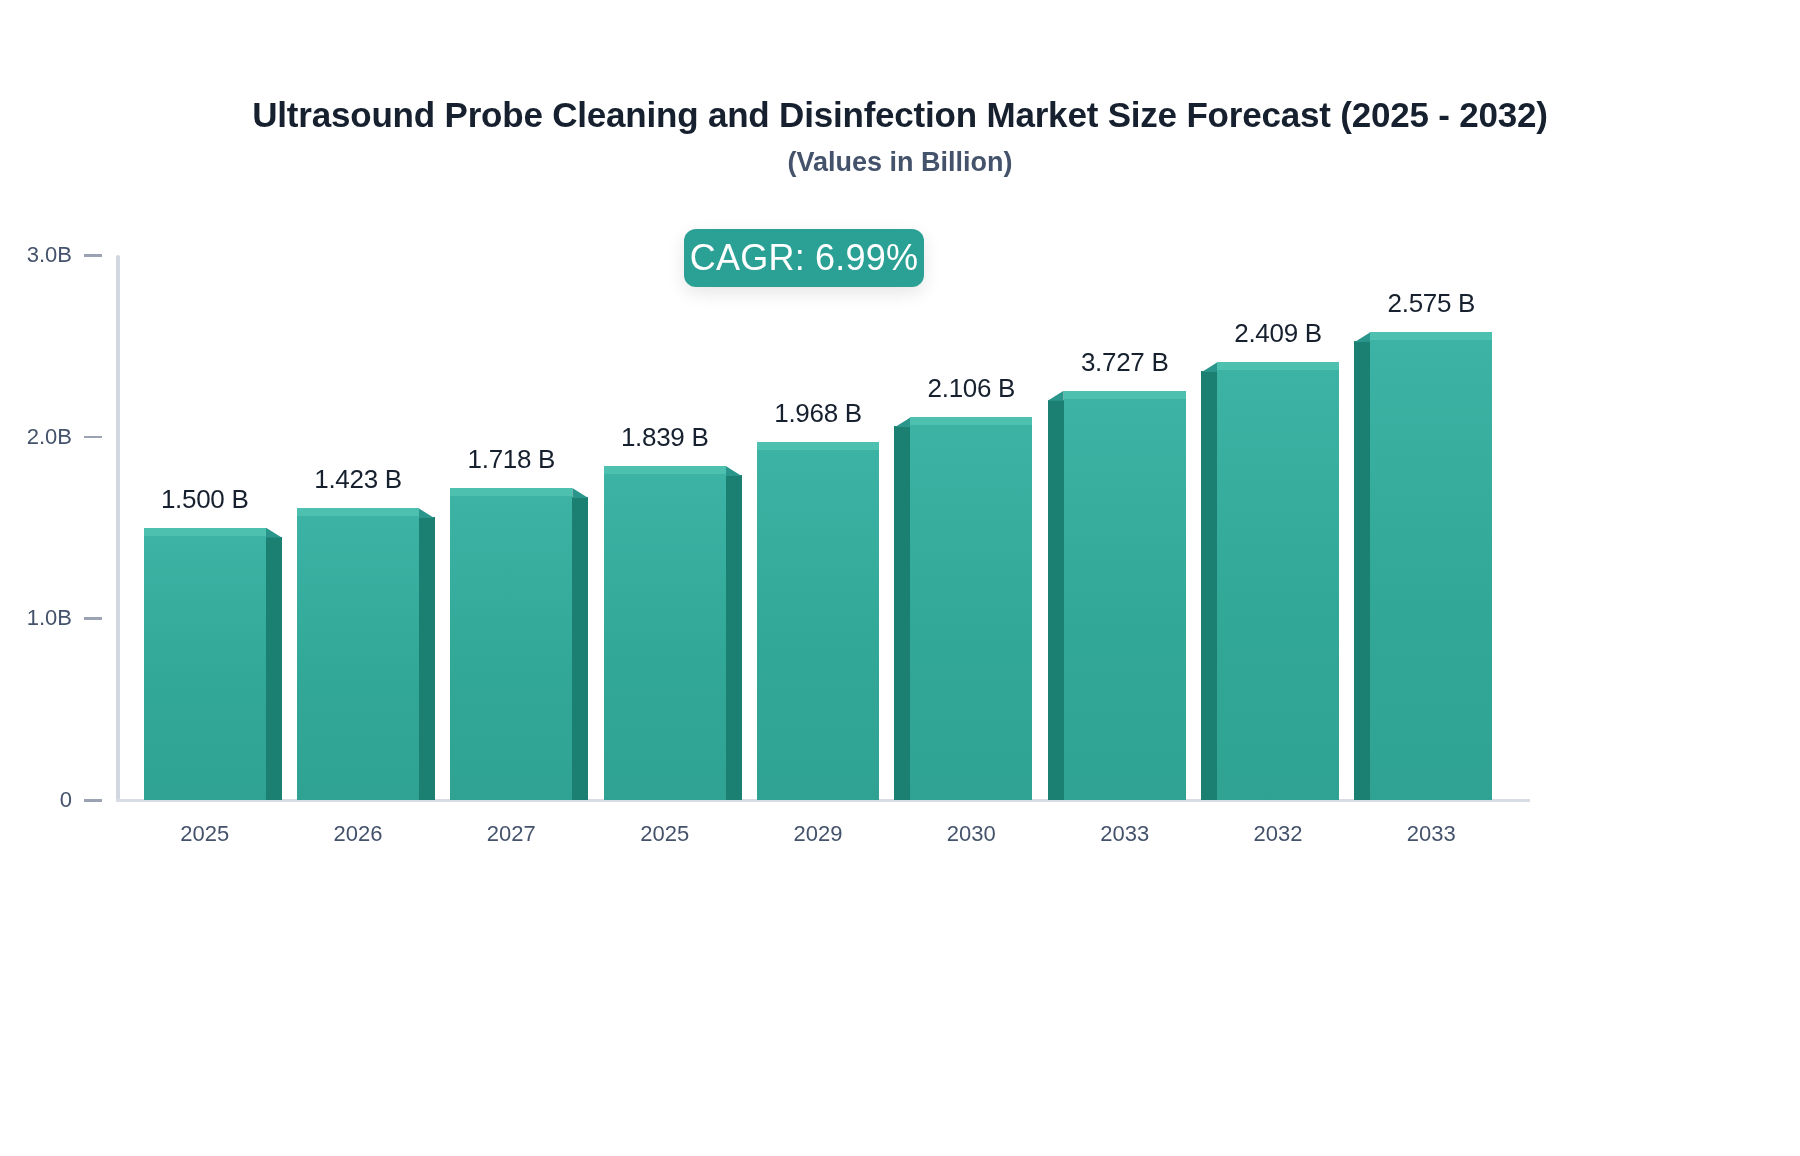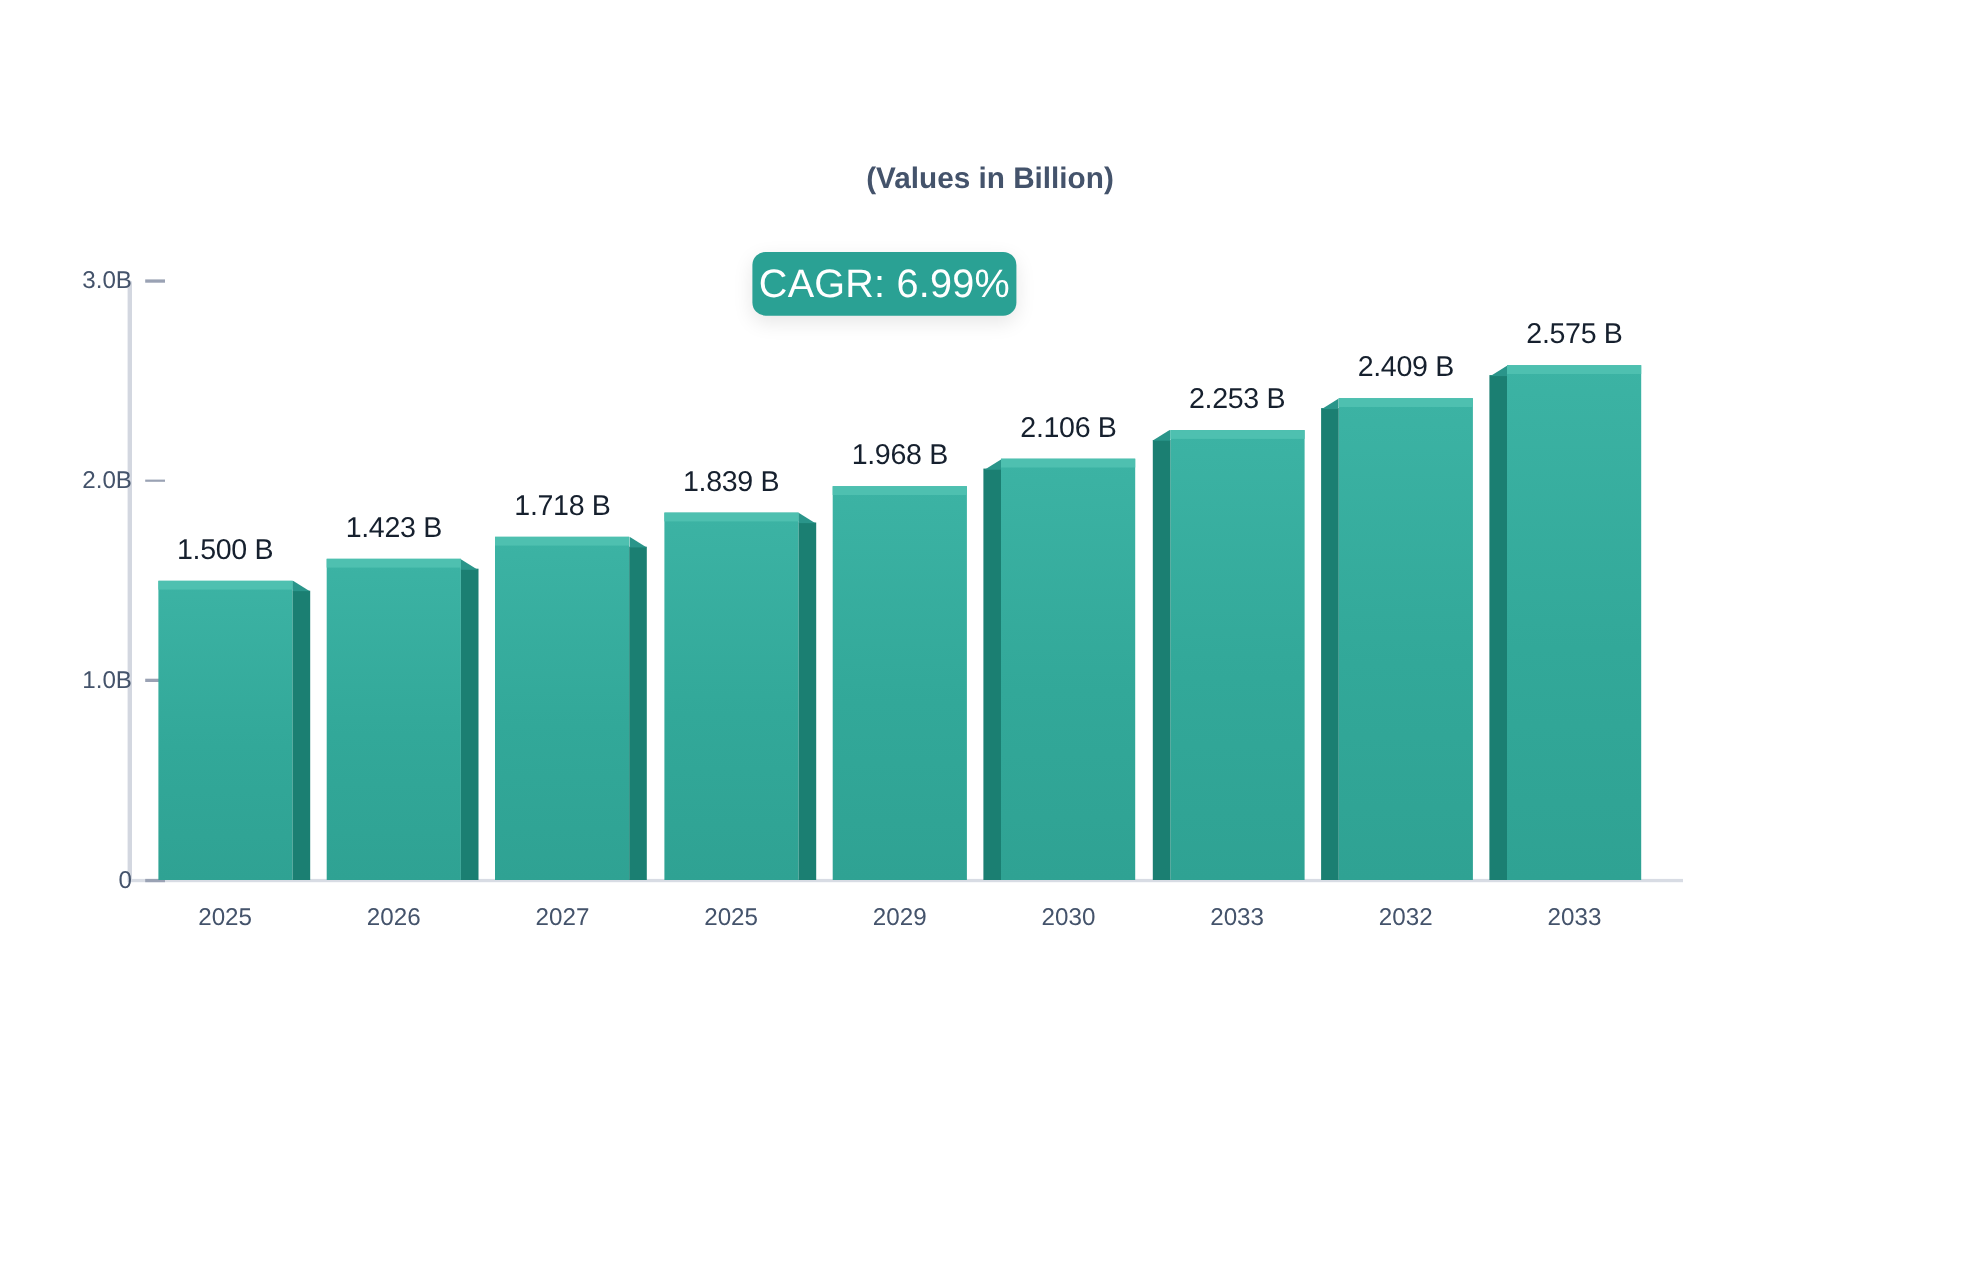--- a/index.html
+++ b/index.html
@@ -90,21 +90,20 @@
     width: 1414px;
     height: 3px;
     background: #d8dce4;
   }
 
   .ytick {
     position: absolute;
     height: 24px;
     display: flex;
     align-items: center;
-    padding-left: 48px;
   }
   .ytick .lbl {
     position: absolute;
     right: 44px;
     top: 0;
     height: 24px;
     line-height: 24px;
     font-size: 22px;
     color: #44536b;
     white-space: nowrap;
@@ -211,20 +210,21 @@
   .logo-arrow {
     margin-left: -6px;
     margin-bottom: 6px;
   }
 </style>
 </head>
 <body>
 
 <div class="page">
 
+  <div class="title">Ultrasound Probe Cleaning and Disinfection Market Size Forecast (2025 - 2032)</div>
   <div class="subtitle">(Values in Billion)</div>
 
   <div class="cagr-badge">CAGR: 6.99%</div>
 
   <div class="plot">
     <div class="y-axis-line"></div>
     <div class="x-axis-line"></div>
 
     <div id="yticks">
         <div class="ytick" style="left: 0px; width: 116px; top: 788px;">
@@ -326,19 +326,19 @@
         <div class="x-label" style="left: 1024.67px;">2033</div>
         <div class="x-label" style="left: 1178px;">2032</div>
         <div class="x-label" style="left: 1331.33px;">2033</div>
       </div>
   <div class="bar-value" style="left: 74.6667px; top: 483.5px;">1.500 B</div>
       <div class="bar-value" style="left: 228px; top: 464.425px;">1.423 B</div>
       <div class="bar-value" style="left: 381.333px; top: 443.897px;">1.718 B</div>
       <div class="bar-value" style="left: 534.667px; top: 421.915px;">1.839 B</div>
       <div class="bar-value" style="left: 688px; top: 398.48px;">1.968 B</div>
       <div class="bar-value" style="left: 841.333px; top: 373.41px;">2.106 B</div>
-      <div class="bar-value" style="left: 994.667px; top: 346.705px;">2.253 B</div>
+      <div class="bar-value" style="left: 994.667px; top: 346.705px;">3.727 B</div>
       <div class="bar-value" style="left: 1148px; top: 318.365px;">2.409 B</div>
       <div class="bar-value" style="left: 1301.33px; top: 288.208px;">2.575 B</div>
     </div>
 
 
 </div>
 
 </body></html>

